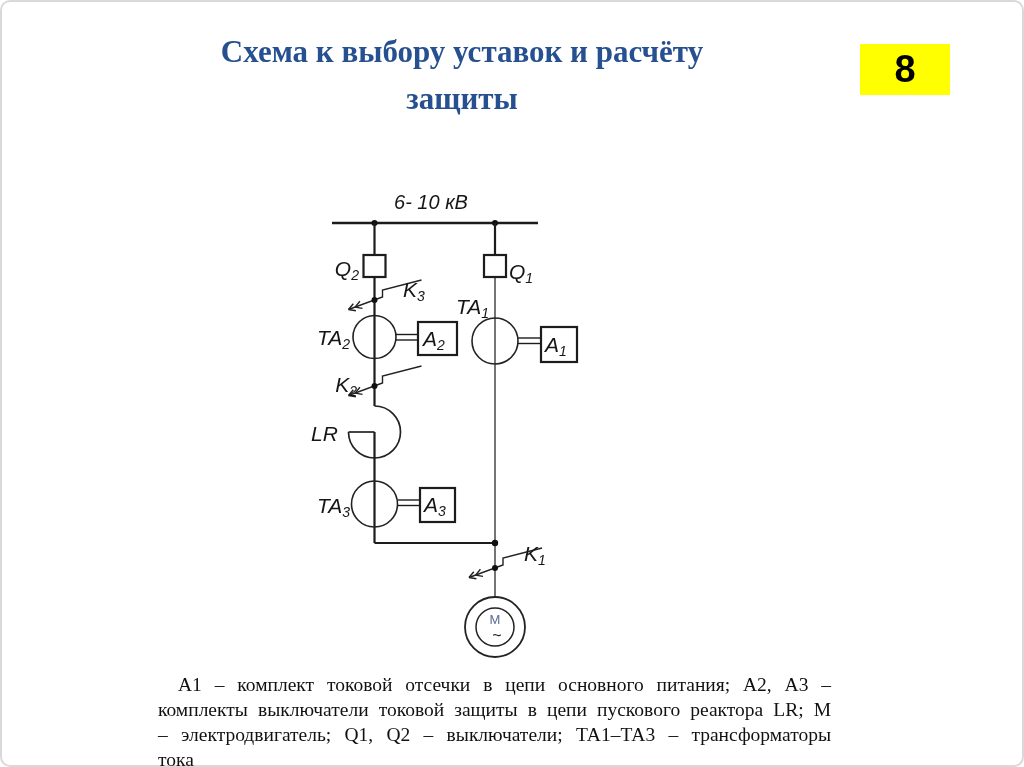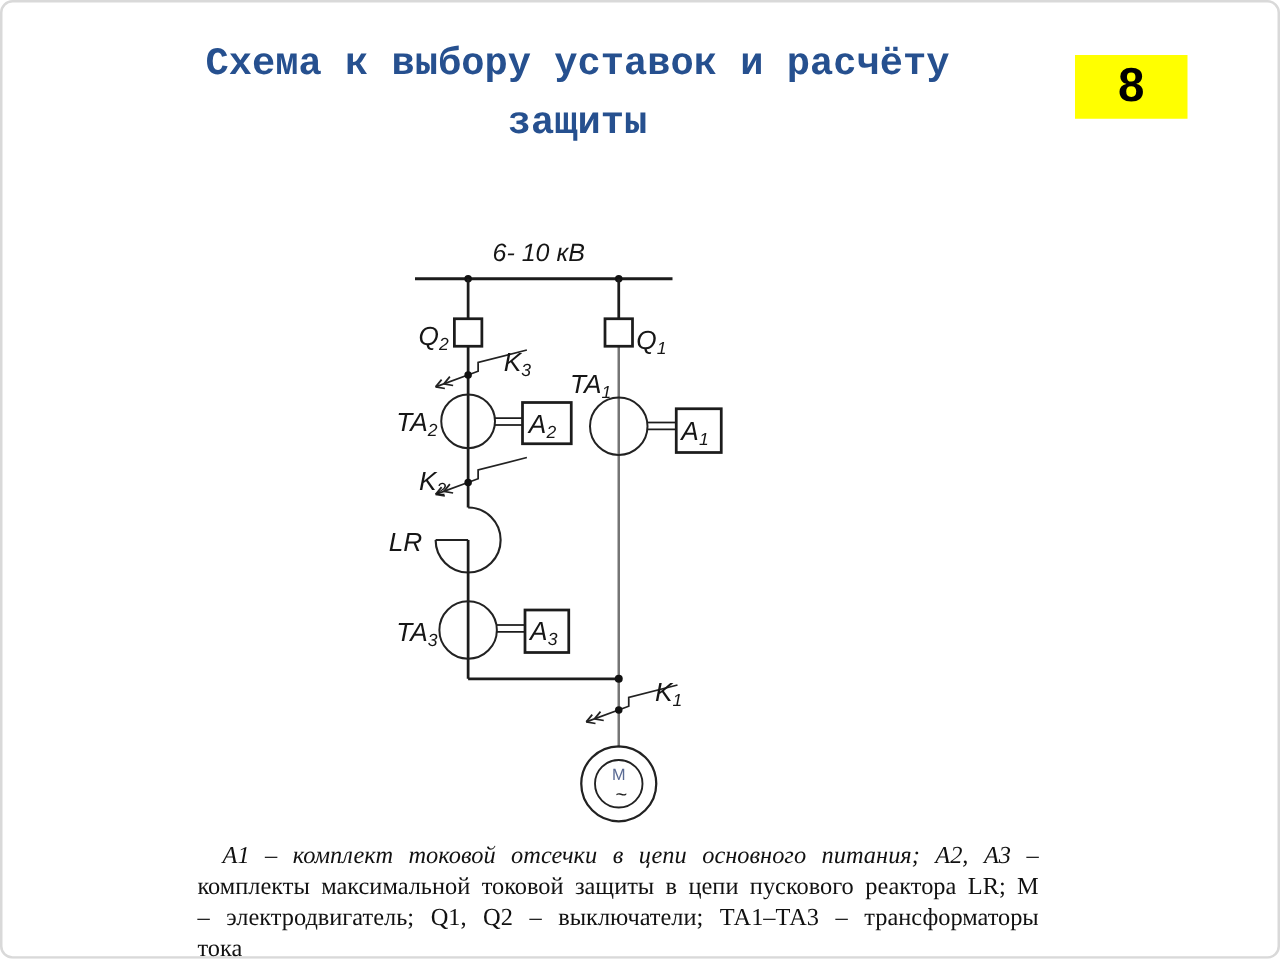--- a/index.html
+++ b/index.html
@@ -7,34 +7,34 @@
     width:1024px;height:767px;position:relative;background:#ffffff;
     overflow:hidden;font-family:"Liberation Sans",sans-serif;
   }
   .frame{
     position:absolute;inset:0;border:2px solid #d9d9d9;border-radius:10px;
     box-sizing:border-box;pointer-events:none;
   }
   .title{
     position:absolute;left:62px;top:28px;width:800px;text-align:center;
     color:#26508F;font-weight:600;font-size:31px;line-height:47px;
-    font-family:Liberation Mono, monospace;
+    font-family:Liberation Serif, serif;
   }
   .badge{
     position:absolute;left:860px;top:44px;width:90px;height:51px;
     background:#FFFF00;color:#000;font-weight:bold;font-size:38px;
     line-height:51px;text-align:center;
   }
   .diagram{position:absolute;left:300px;top:185px;width:300px;height:485px;}
   .caption{
     position:absolute;left:158px;top:672px;width:673px;
     font-family:"Liberation Serif",serif;font-size:19.5px;line-height:25px;color:#111;
   }
   .cap-just{text-align:justify;text-align-last:justify;}
-  .cap-indent{padding-left:20px;box-sizing:border-box;font-style:italic;}
+  .cap-indent{padding-left:20px;box-sizing:border-box;}
   svg text{font-family:"Liberation Sans",sans-serif;font-style:italic;fill:#161616;}
   .lbl{font-size:21px;}
   .sub{font-size:14px;}
   .buslbl{font-size:20px;}
   .mtxt{font-size:13px;font-style:normal;fill:#5A6B94;}
   .wtxt{font-size:16px;font-style:normal;fill:#222;}
 </style>
 </head>
 <body>
 
@@ -122,16 +122,16 @@
   <g>
     <circle cx="495" cy="627" r="30" fill="none" stroke="#222" stroke-width="1.8"></circle>
     <circle cx="495" cy="627" r="19" fill="none" stroke="#222" stroke-width="1.5"></circle>
     <text class="mtxt" x="495" y="624" text-anchor="middle">M</text>
     <text class="wtxt" x="497" y="641" text-anchor="middle">~</text>
   </g>
 </svg>
 
 <div class="caption">
   <div class="cap-just cap-indent">А1 – комплект токовой отсечки в цепи основного питания; А2, А3 –</div>
-  <div class="cap-just">комплекты максимальной токовой защиты в цепи пускового реактора LR; М</div>
+  <div class="cap-just">комплекты выключатели токовой защиты в цепи пускового реактора LR; М</div>
   <div class="cap-just">– электродвигатель; Q1, Q2 – выключатели; ТА1–ТА3 – трансформаторы</div>
   <div>тока</div>
 </div>
 
 </body></html>

